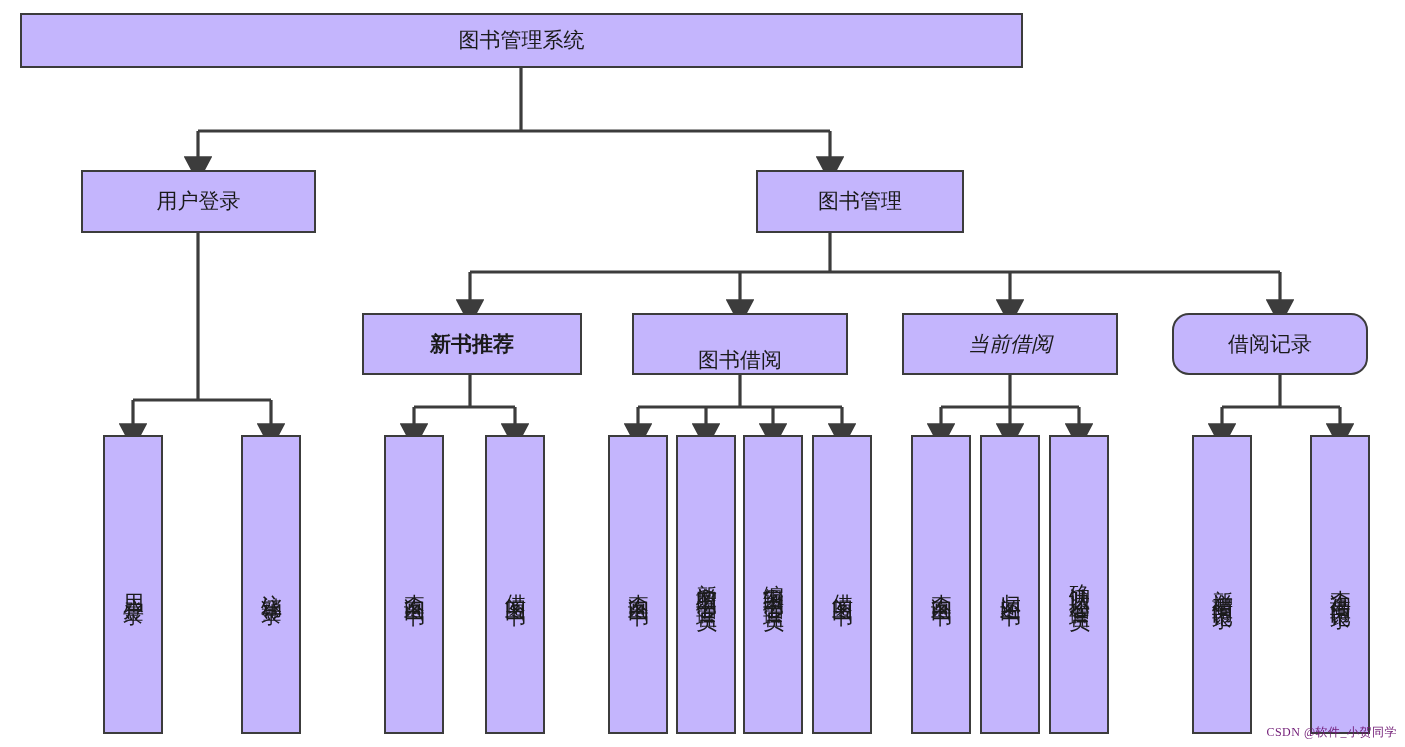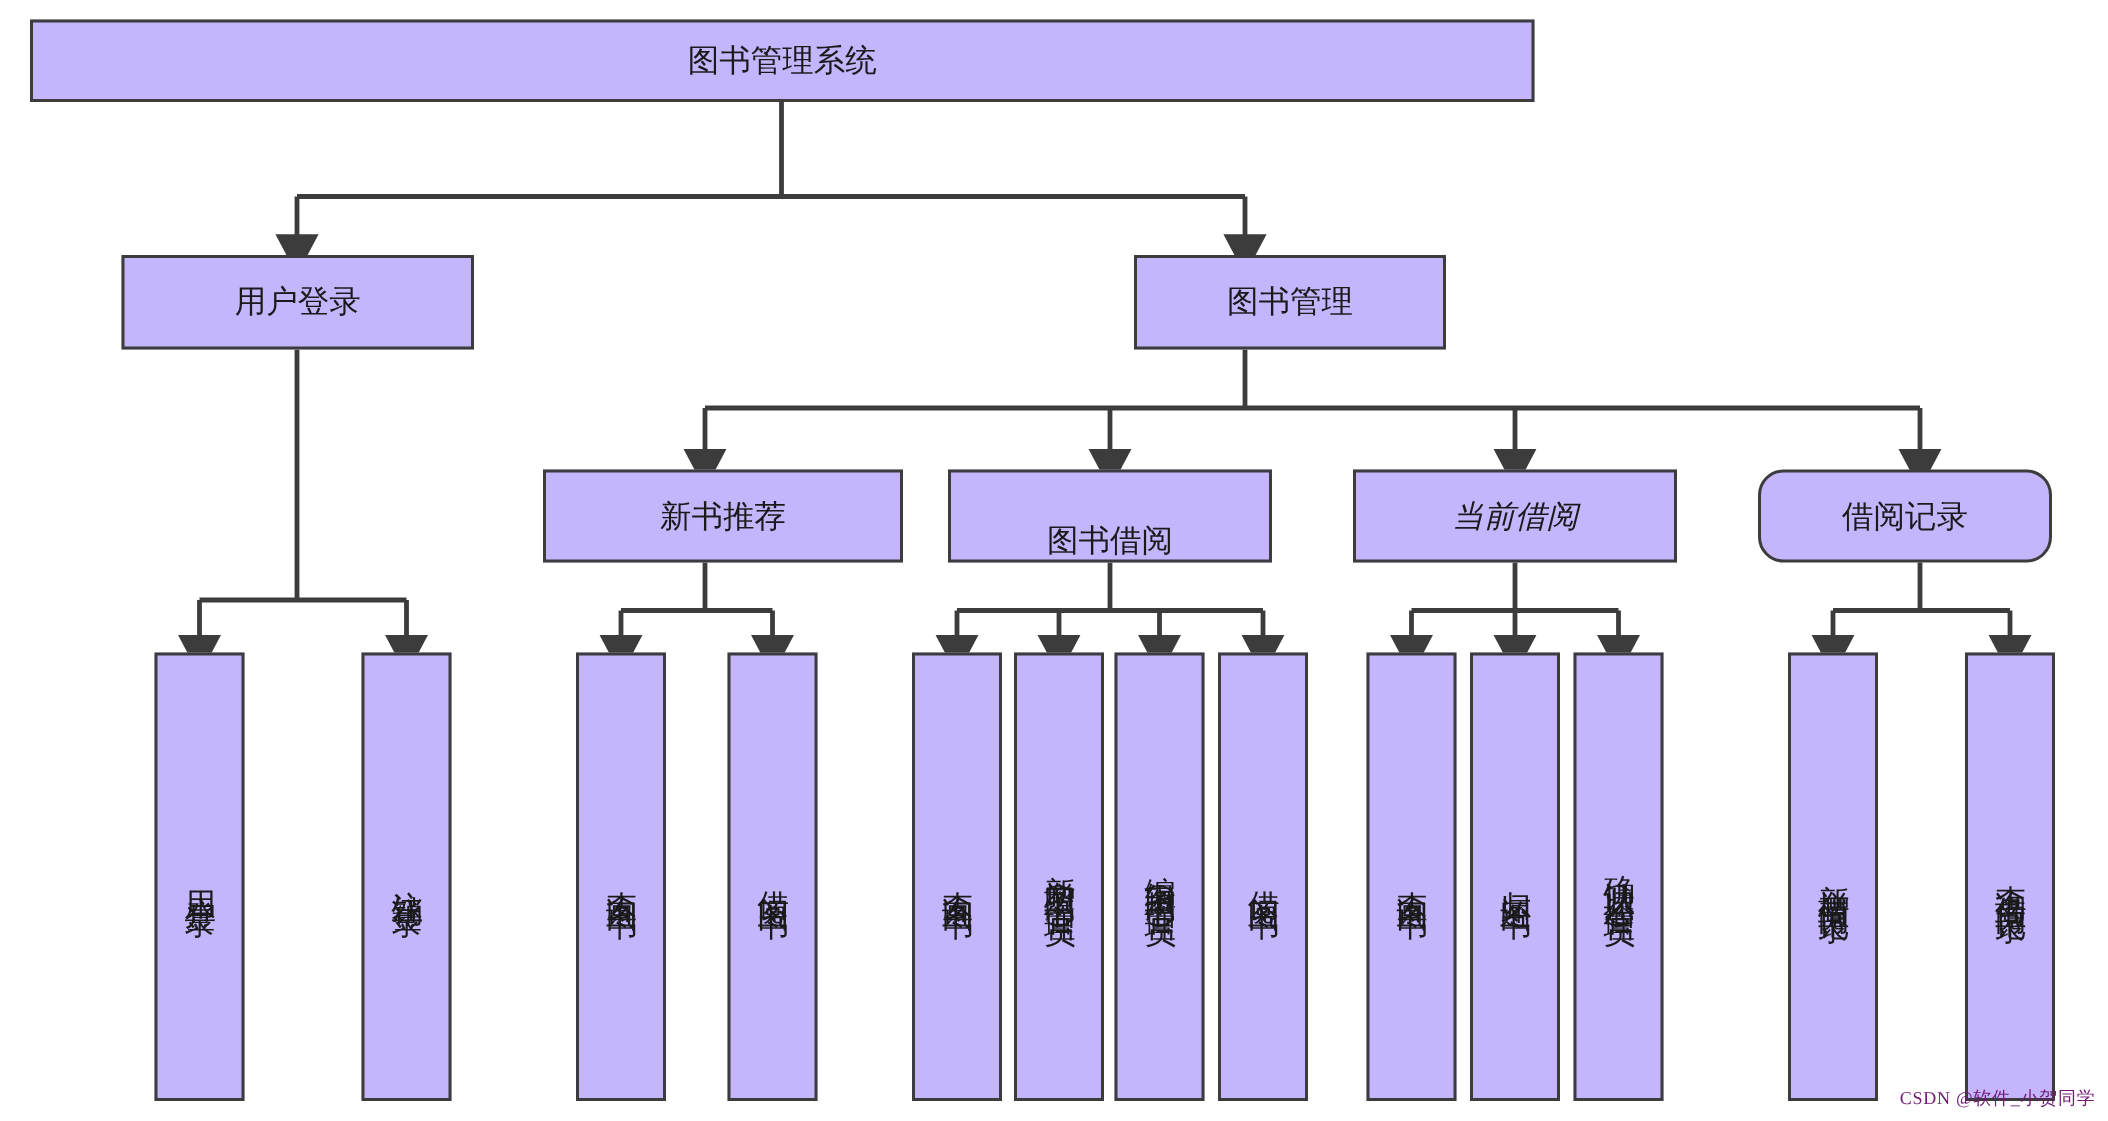--- a/index.html
+++ b/index.html
@@ -147,21 +147,21 @@
   </div>
 
   <div class="node horizontal" style="left:81px; top:170px; width:235px; height:63px;">
     <span class="node-label">用户登录</span>
   </div>
 
   <div class="node horizontal" style="left:712px; top:170px; width:208px; height:63px;margin-left:44px;">
     <span class="node-label">图书管理</span>
   </div>
 
-  <div class="node horizontal" style="left:362px; top:313px; width:240px; height:62px;">
+  <div class="node horizontal" style="left:362px; top:313px; width:220px; height:62px;font-weight:bold;">
     <span class="node-label">新书推荐</span>
   </div>
 
   <div class="node horizontal" style="left:632px; top:313px; width:216px; height:62px;align-items:flex-end;">
     <span class="node-label">图书借阅</span>
   </div>
 
   <div class="node horizontal" style="left:902px; top:313px; width:216px; height:62px;font-style:italic;">
     <span class="node-label">当前借阅</span>
   </div>

